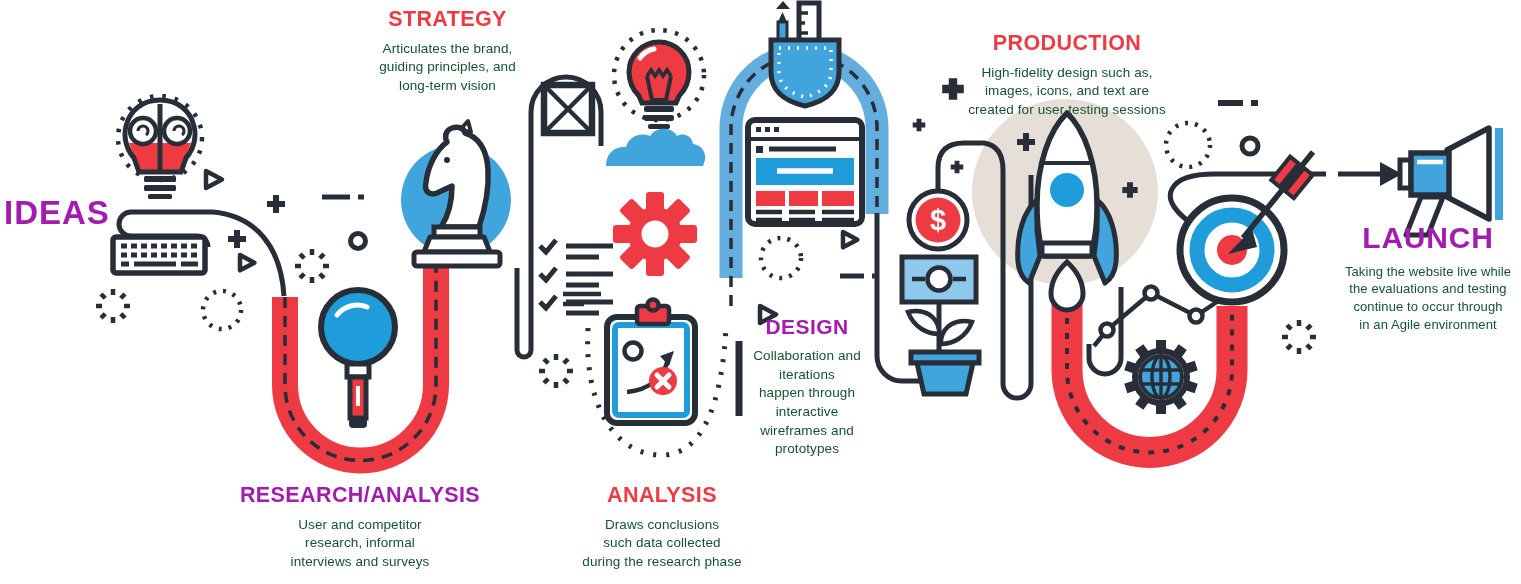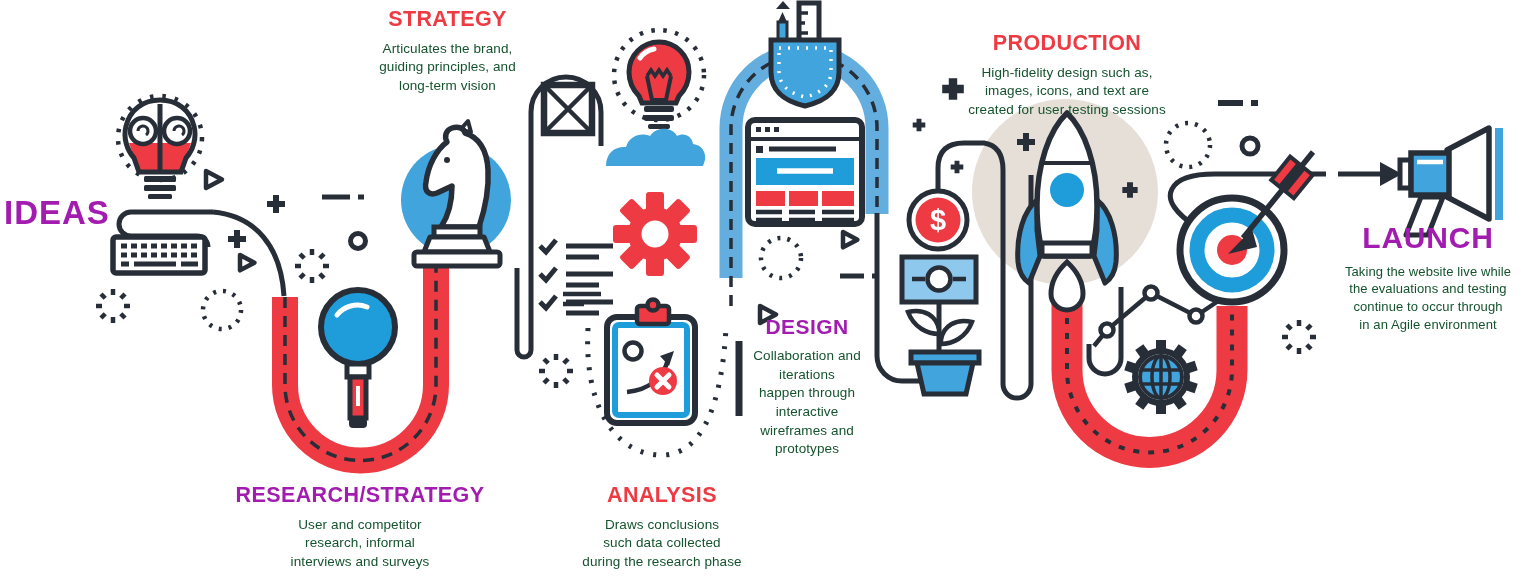--- a/index.html
+++ b/index.html
@@ -295,21 +295,21 @@
     <rect x="1411" y="153" width="38" height="42" fill="#41a4dc" stroke="#272e38" stroke-width="5.5"></rect>
     <path d="M 1417,162 H 1443" stroke="#ffffff" stroke-width="4.5"></path>
   </g>
 </svg>
 
 <div class="stage ideas" style="left:4px;top:196px;width:110px;text-align:left;">
   <div class="stage-title blue">IDEAS</div>
 </div>
 
 <div class="stage" style="left:230px;top:484px;width:260px;">
-  <div class="stage-title blue">RESEARCH/STRATEGY</div>
+  <div class="stage-title blue">RESEARCH/ANALYSIS</div>
   <div class="stage-desc">User and competitor
 research, informal
 interviews and surveys</div>
 </div>
 
 <div class="stage" style="left:330px;top:8px;width:235px;">
   <div class="stage-title red">STRATEGY</div>
   <div class="stage-desc">Articulates the brand,
 guiding principles, and
 long-term vision</div>

